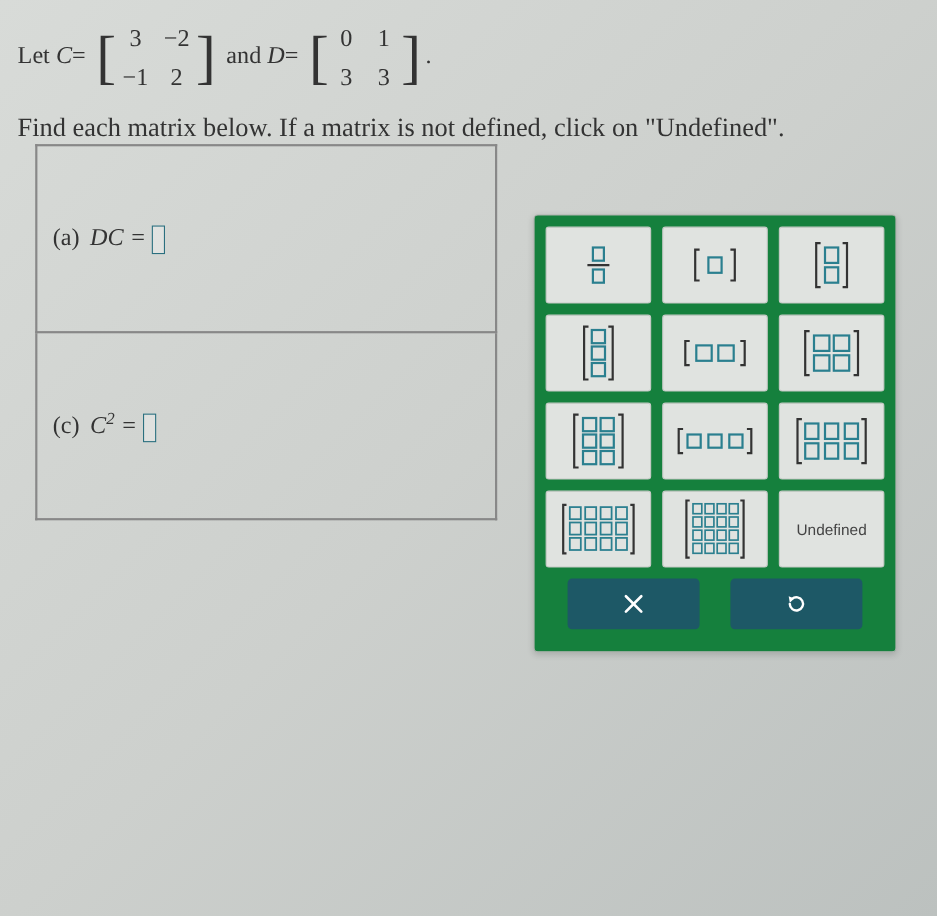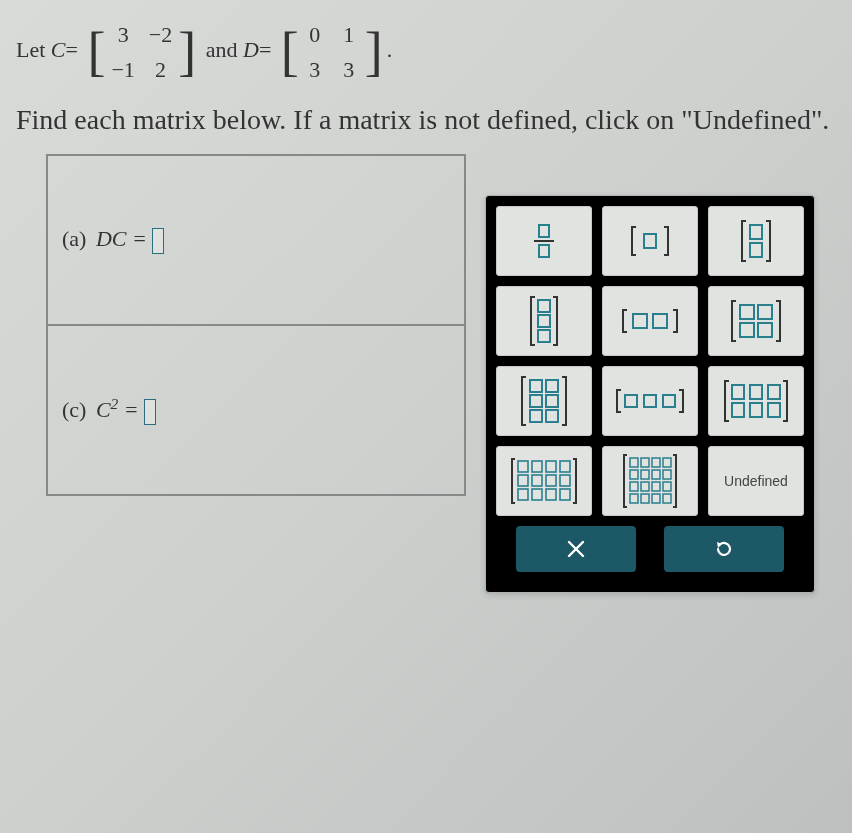--- a/index.html
+++ b/index.html
@@ -24,26 +24,26 @@
   }
   .bracket-l, .bracket-r { font-size: 54px; font-weight: 300; line-height: 0.9; }
   .mgrid {
     display: inline-grid;
     grid-template-columns: repeat(2, auto);
     gap: 2px 14px;
     margin: 0 6px;
     font-size: 22px;
   }
   .mgrid span { text-align: center; min-width: 20px; }
-  .instruction { font-size: 28px; margin-bottom: 18px; }
+  .instruction { font-size: 24px; }
   .answer-table {
     border: 2px solid #888;
     border-collapse: collapse;
     width: 420px;
-    margin-left: 30px;
+    margin-left: 16px;
   }
   .answer-table td {
     border: 2px solid #888;
     height: 170px;
     padding: 0 14px;
     vertical-align: middle;
     font-style: italic;
     font-size: 22px;
   }
   .placeholder {
@@ -51,21 +51,21 @@
     width: 12px;
     height: 26px;
     border: 1.5px solid #2a6f7f;
     vertical-align: middle;
     background: rgba(255,255,255,0.3);
   }
   .palette {
     position: absolute;
     left: 485px;
     top: 195px;
-    background: #000000;
+    background: #15803d;
     border: 1px solid #b0b4b0;
     border-radius: 4px;
     padding: 10px;
     display: grid;
     grid-template-columns: repeat(3, 96px);
     grid-template-rows: repeat(4, 70px) 56px;
     gap: 10px;
     box-shadow: 0 2px 6px rgba(0,0,0,0.15);
   }
   .pbtn {

